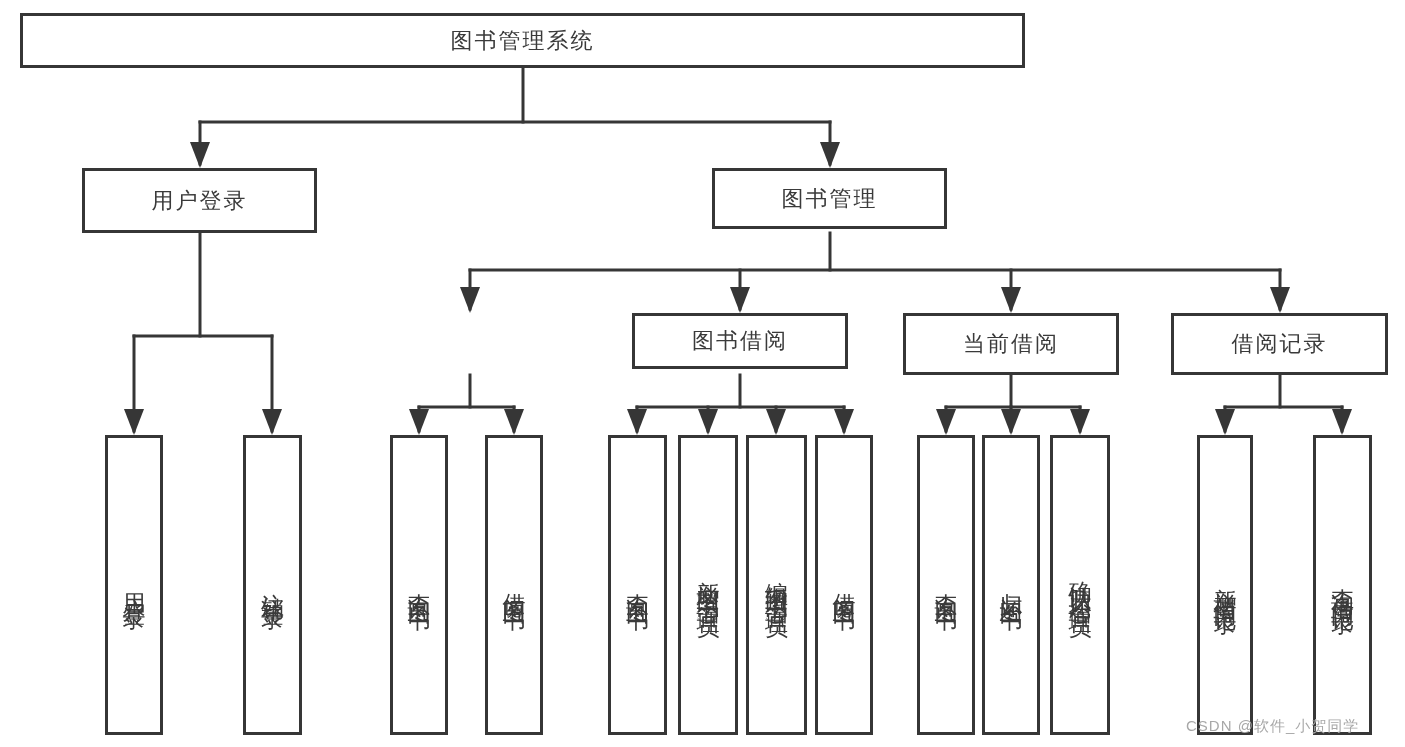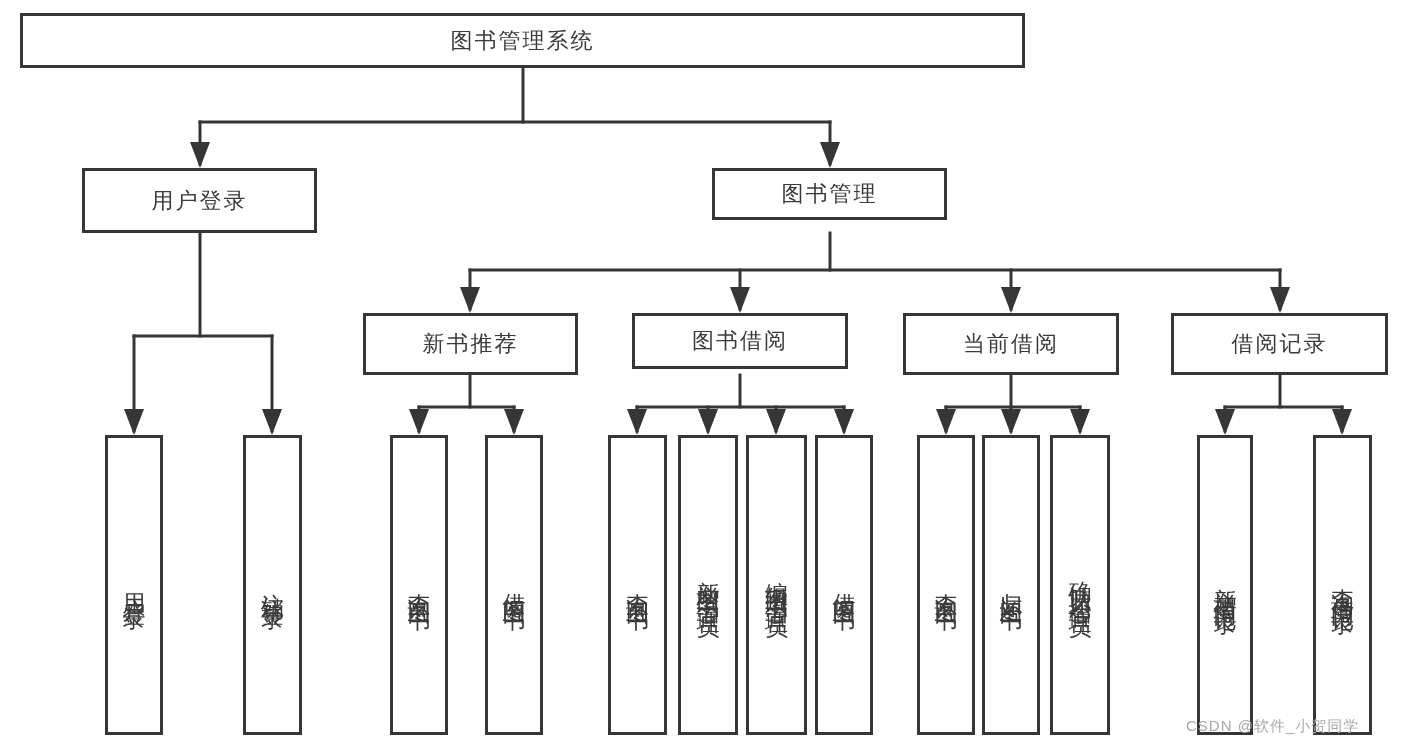--- a/index.html
+++ b/index.html
@@ -120,27 +120,24 @@
     </g>
   </svg>
 
   <div class="box" style="left:20px;top:13px;width:1005px;height:55px">
     <span class="lbl">图书管理系统</span>
   </div>
 
   <div class="box" style="left:82px;top:168px;width:235px;height:65px">
     <span class="lbl">用户登录</span>
   </div>
-  <div class="box" style="left:712px;top:168px;width:235px;height:52px">
+  <div class="box" style="left:712px;top:168px;width:235px;height:61px">
     <span class="lbl">图书管理</span>
   </div>
 
-  <div class="box" style="left:363px;top:313px;width:215px;height:62px">
-    <span class="lbl">新书推荐</span>
-  </div>
   <div class="box" style="left:632px;top:313px;width:216px;height:56px">
     <span class="lbl">图书借阅</span>
   </div>
   <div class="box" style="left:1171px;top:313px;width:217px;height:62px">
     <span class="lbl">借阅记录</span>
   </div>
   <div class="box" style="left:903px;top:313px;width:216px;height:62px">
     <span class="lbl">当前借阅</span>
   </div>
 

